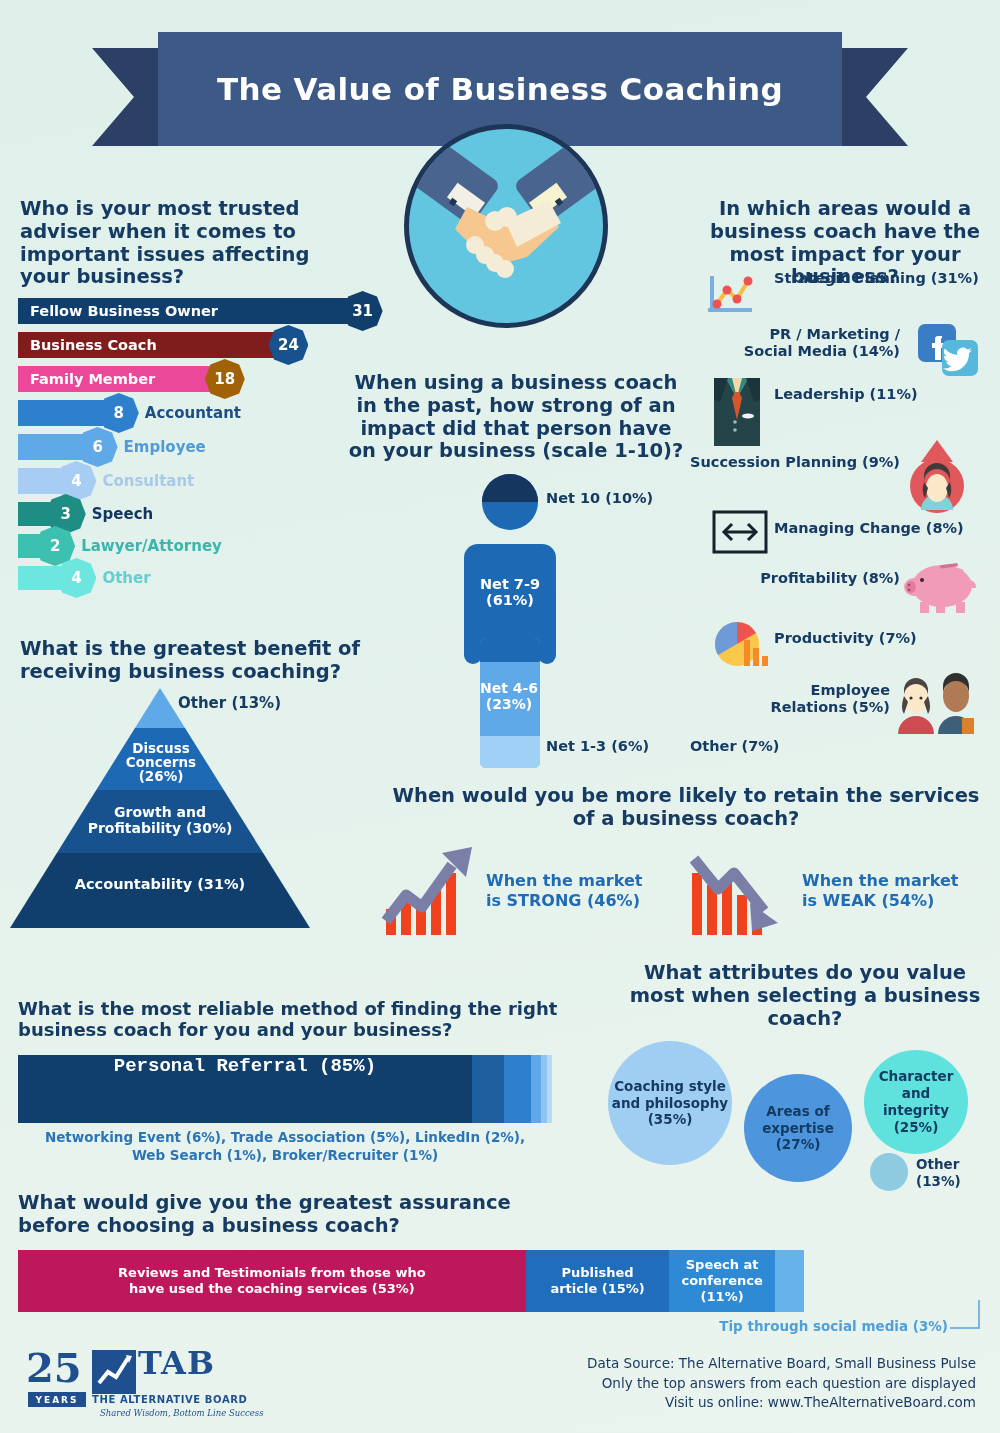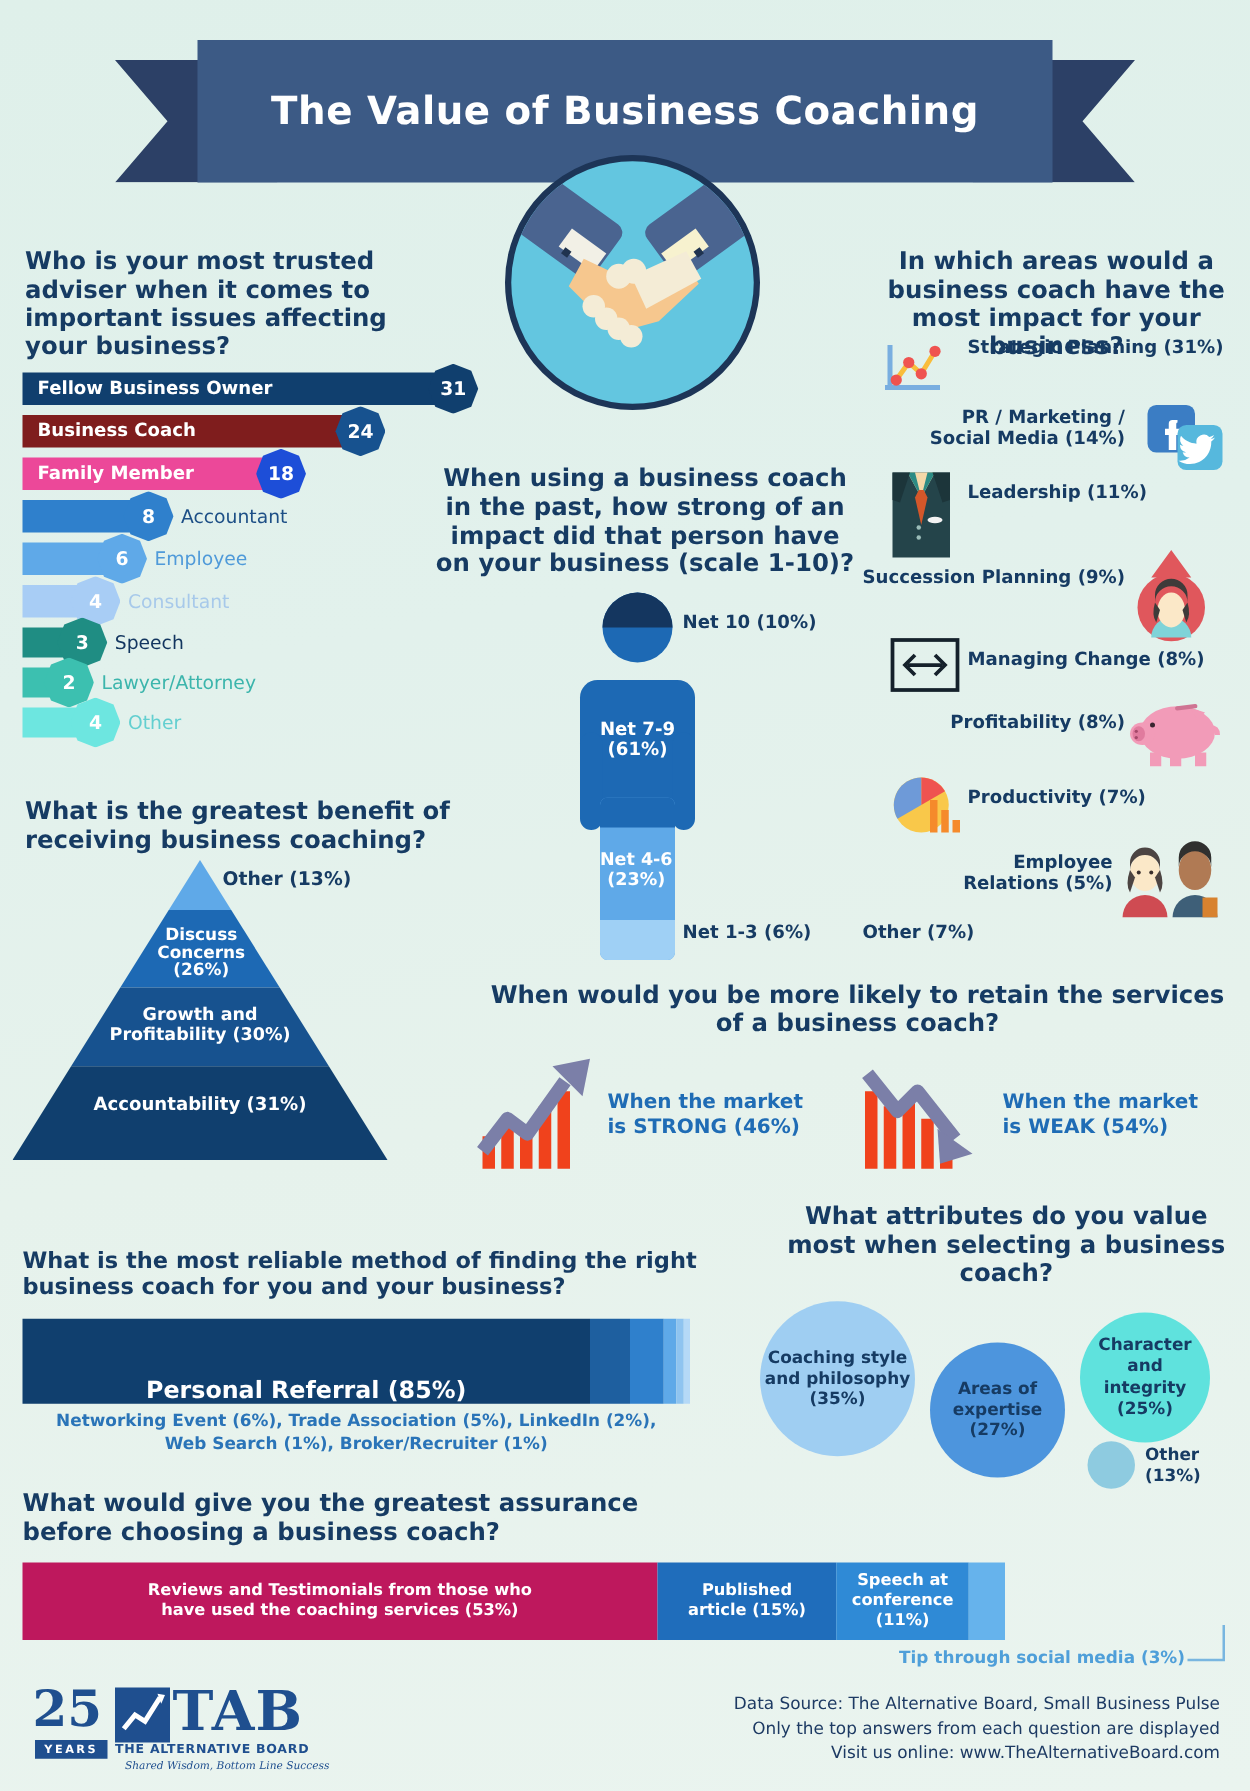--- a/index.html
+++ b/index.html
@@ -21,21 +21,21 @@
   .banner-title{font-size:31px;font-weight:bold;color:#fff;letter-spacing:.4px;line-height:1;}
 
   
   #handshake{left:404px;top:124px;width:204px;height:204px;border-radius:50%;
     background:#63c6e0;border:5px solid #1d3557;box-sizing:border-box;overflow:hidden;}
 
   
   .qhead{font-weight:bold;color:#163b63;line-height:1.17;}
   .tbar{position:absolute;left:0;top:0;height:100%;display:flex;align-items:center;}
   .tbar-label-in{color:#fff;font-size:14.5px;font-weight:bold;padding-left:12px;white-space:nowrap;}
-  .tbar-label-out{position:absolute;font-size:15px;font-weight:normal;white-space:nowrap;}
+  .tbar-label-out{position:absolute;font-size:15px;font-weight:bold;white-space:nowrap;}
   .tbadge{position:absolute;top:50%;transform:translateY(-50%);
     width:40px;height:40px;display:flex;align-items:center;justify-content:center;
     color:#fff;font-size:15px;font-weight:bold;
     clip-path:polygon(0% 50%,14% 14%,50% 0%,86% 14%,100% 50%,86% 86%,50% 100%,14% 86%);}
   .area-label{font-size:14.5px;font-weight:bold;color:#163b63;line-height:1.2;text-align:right;}
 
   
   #pr-bar{left:18px;top:1055px;width:534px;height:68px;display:flex;}
   .pr-seg{height:100%;}
   .pr-sub{font-size:13.5px;font-weight:bold;color:#2a74b8;text-align:center;line-height:1.35;}
@@ -93,21 +93,21 @@
     <div class="abs" style="left: 0px; top: 34px; width: 400px; height: 26px;">
       <div class="tbar" style="width: 270.4px; background: #7f1d1d;">
         <span class="tbar-label-in">Business Coach</span>
       </div>
       <div class="tbadge" style="left: 250.4px; background: rgb(23, 82, 143);">24</div>
     </div>
     <div class="abs" style="left: 0px; top: 68px; width: 400px; height: 26px;">
       <div class="tbar" style="width: 206.8px; background: #ec4899;">
         <span class="tbar-label-in">Family Member</span>
       </div>
-      <div class="tbadge" style="left: 186.8px; background: #1d4ed8;">18</div>
+      <div class="tbadge" style="left: 186.8px; background: #a16207;">18</div>
     </div>
     <div class="abs" style="left: 0px; top: 102px; width: 400px; height: 26px;">
       <div class="tbar" style="width: 100.8px; background: rgb(47, 128, 204);"></div>
       <div class="tbadge" style="left: 80.8px; background: rgb(47, 128, 204);">8</div>
       <span class="tbar-label-out" style="left: 126.8px; top: 50%; transform: translateY(-50%); color: rgb(29, 79, 134);">Accountant</span>
     </div>
     <div class="abs" style="left: 0px; top: 136px; width: 400px; height: 26px;">
       <div class="tbar" style="width: 79.6px; background: rgb(95, 169, 232);"></div>
       <div class="tbadge" style="left: 59.6px; background: rgb(95, 169, 232);">6</div>
       <span class="tbar-label-out" style="left: 105.6px; top: 50%; transform: translateY(-50%); color: rgb(79, 154, 217);">Employee</span>
@@ -283,21 +283,21 @@
     <polygon points="64,58 92,78 66,86" fill="#7b7fa8"></polygon>
       </svg></div>
     <div class="abs" style="left: 422px; top: 26px; width: 190px; font-size: 16px; font-weight: bold; color: rgb(31, 108, 181); line-height: 1.25;">
       <div>When the market</div>
       <div>is WEAK (54%)</div>
     </div>
   </div>
 
 <div class="abs qhead" style="left:18px;top:998px;width:545px;font-size:18px;">What is the most reliable method of finding the right business coach for you and your business?</div>
 <div class="abs" id="pr-bar">
-    <div class="pr-seg" style="flex: 0 0 85%; background: rgb(16, 63, 110); display: flex; align-items: flex-end;">
+    <div class="pr-seg" style="flex: 0 0 85%; background: rgb(16, 63, 110); display: flex; align-items: flex-start; font-family: Liberation Mono, monospace;">
       <span style="color: rgb(255, 255, 255); font-size: 19px; font-weight: bold; width: 100%; text-align: center;">Personal Referral (85%)</span>
     </div>
     <div class="pr-seg" style="flex: 0 0 6%; background: rgb(30, 95, 159); display: flex; align-items: center;"></div>
     <div class="pr-seg" style="flex: 0 0 5%; background: rgb(47, 128, 204); display: flex; align-items: center;"></div>
     <div class="pr-seg" style="flex: 0 0 2%; background: rgb(95, 169, 232); display: flex; align-items: center;"></div>
     <div class="pr-seg" style="flex: 0 0 1%; background: rgb(143, 196, 240); display: flex; align-items: center;"></div>
     <div class="pr-seg" style="flex: 0 0 1%; background: rgb(181, 217, 247); display: flex; align-items: center;"></div>
   </div>
 <div class="abs pr-sub" style="left:18px;top:1128px;width:534px;">Networking Event (6%), Trade Association (5%), LinkedIn (2%),</div>
 <div class="abs pr-sub" style="left:18px;top:1146px;width:534px;">Web Search (1%), Broker/Recruiter (1%)</div>
@@ -368,21 +368,21 @@
   </div>
   <div style="position:absolute;left:2px;top:44px;width:58px;height:15px;background:#1f4f8f;display:flex;align-items:center;justify-content:center;">
     <span style="color:#fff;font-size:9px;font-weight:bold;letter-spacing:2px;">YEARS</span>
   </div>
   <div style="position:absolute;left:66px;top:2px;width:44px;height:44px;background:#1f4f8f;">
     <svg width="44" height="44" viewBox="0 0 44 44">
         <polyline points="7,33 16,22 24,27 36,8" fill="none" stroke="#fff" stroke-width="4"></polyline>
         <polygon points="34,5 40,6 37,13" fill="#fff"></polygon>
       </svg>
   </div>
-  <span style="position:absolute;left:112px;top:-4px;font-size:44px;font-weight:bold;color:#1f4f8f;font-family:'DejaVu Serif','Liberation Serif',serif;letter-spacing:1px;">TAB</span>
+  <span style="position:absolute;left:112px;top:-4px;font-size:32px;font-weight:bold;color:#1f4f8f;font-family:'DejaVu Serif','Liberation Serif',serif;letter-spacing:1px;">TAB</span>
   <span style="position:absolute;left:66px;top:46px;font-size:10px;font-weight:bold;color:#1f4f8f;letter-spacing:.6px;">THE ALTERNATIVE BOARD</span>
   <span style="position:absolute;left:74px;top:60px;font-size:8.5px;font-style:italic;color:#1f4f8f;font-family:'DejaVu Serif','Liberation Serif',serif;">Shared Wisdom, Bottom Line Success</span>
 </div>
 <div class="abs foot-txt" style="right:24px;top:1354px;width:520px;">
   <div>Data Source: The Alternative Board, Small Business Pulse</div>
   <div>Only the top answers from each question are displayed</div>
   <div>Visit us online: www.TheAlternativeBoard.com</div>
 </div>
 
 </body></html>

